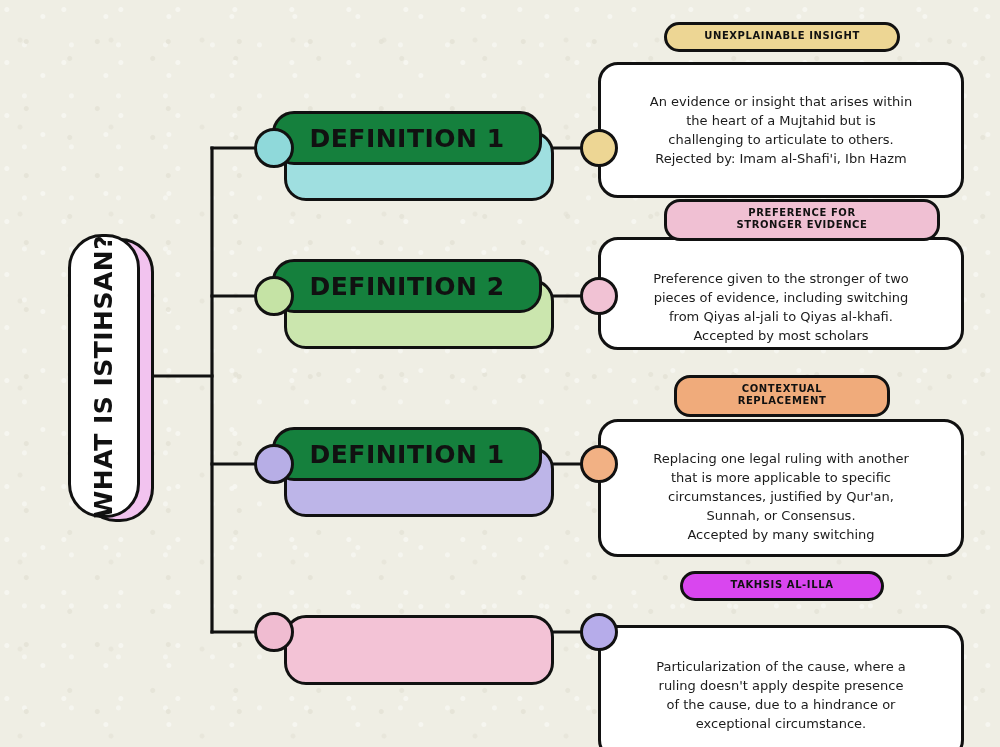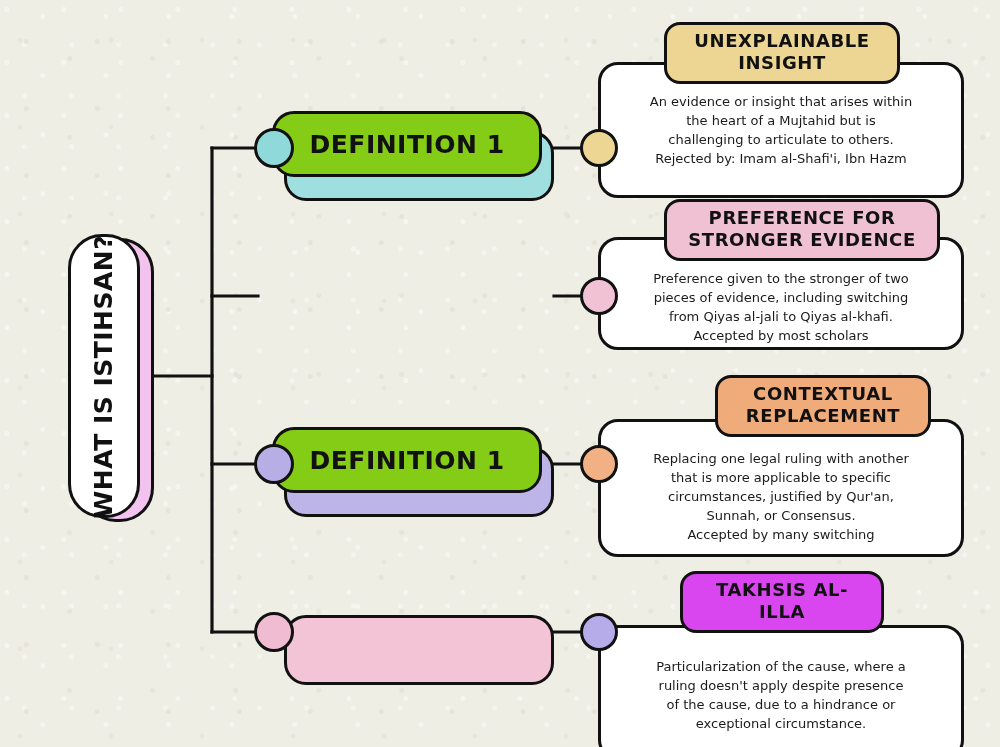--- a/index.html
+++ b/index.html
@@ -95,22 +95,22 @@
   .def-shadow {
     position: absolute;
     left: 30px; top: 20px;
     width: 270px; height: 70px;
     border: 3px solid #111;
     border-radius: 22px;
   }
   .def-box {
     position: absolute;
     left: 18px; top: 0;
-    width: 270px; height: 66px;
-    background: #84cc16;
+    width: 270px; height: 54px;
+    background: #15803d;
     border: 3px solid #111;
     border-radius: 22px;
     display: flex;
     align-items: center;
     justify-content: center;
   }
   .def-label {
     font-family: "DejaVu Sans", sans-serif;
     font-weight: 700;
     font-size: 25px;
@@ -140,21 +140,21 @@
     border: 3px solid #111;
     border-radius: 20px;
   }
   .card-badge {
     position: absolute;
     border: 3px solid #111;
     border-radius: 16px;
     padding: 5px 18px 7px 18px;
     font-family: "DejaVu Sans", sans-serif;
     font-weight: 700;
-    font-size: 18px;
+    font-size: 10px;
     letter-spacing: 0.6px;
     line-height: 1.22;
     text-align: center;
     color: #111;
     white-space: pre-line;
     z-index: 4;
   }
   .card-body {
     font-family: "DejaVu Sans", sans-serif;
     font-size: 13px;
@@ -205,20 +205,27 @@
   </div>
 
   <div class="def-wrap" style="top:111px">
     <div class="def-shadow" style="background: rgb(159, 223, 224);"></div>
     <div class="def-box">
       <span class="def-label">DEFINITION 1</span>
     </div>
     <div class="def-dot" style="background: rgb(143, 217, 218);"></div>
   </div>
 
+  <div class="def-wrap" style="top:259px">
+    <div class="def-shadow" style="background: rgb(203, 230, 174);"></div>
+    <div class="def-box">
+      <span class="def-label">DEFINITION 2</span>
+    </div>
+    <div class="def-dot" style="background: rgb(197, 227, 165);"></div>
+  </div>
 
   <div class="def-wrap" style="top:427px">
     <div class="def-shadow" style="background: rgb(189, 181, 232);"></div>
     <div class="def-box">
       <span class="def-label">DEFINITION 1</span>
     </div>
     <div class="def-dot" style="background: rgb(183, 174, 230);"></div>
   </div>
 
   <div class="def-wrap" style="top:595px">
@@ -250,21 +257,21 @@
   </div>
 
   <div class="card-wrap" style="top:373px">
     <div class="card-box" style="top:46px;height:138px;padding-top:28px">
       <div class="card-body">Replacing one legal ruling with another
 that is more applicable to specific
 circumstances, justified by Qur'an,
 Sunnah, or Consensus.
 Accepted by many switching</div>
     </div>
-    <div class="card-badge" style="left: 76px; top: 2px; width: 216px; background: rgb(240, 171, 123); margin-left: 41px;">CONTEXTUAL
+    <div class="card-badge" style="left: 76px; top: 2px; width: 216px; background: rgb(240, 171, 123);">CONTEXTUAL
 REPLACEMENT</div>
     <div class="card-dot" style="top: 72px; background: rgb(242, 177, 132);"></div>
   </div>
 
   <div class="card-wrap" style="top:569px">
     <div class="card-box" style="top:56px;height:135px;padding-top:30px">
       <div class="card-body">Particularization of the cause, where a
 ruling doesn't apply despite presence
 of the cause, due to a hindrance or
 exceptional circumstance.</div>

